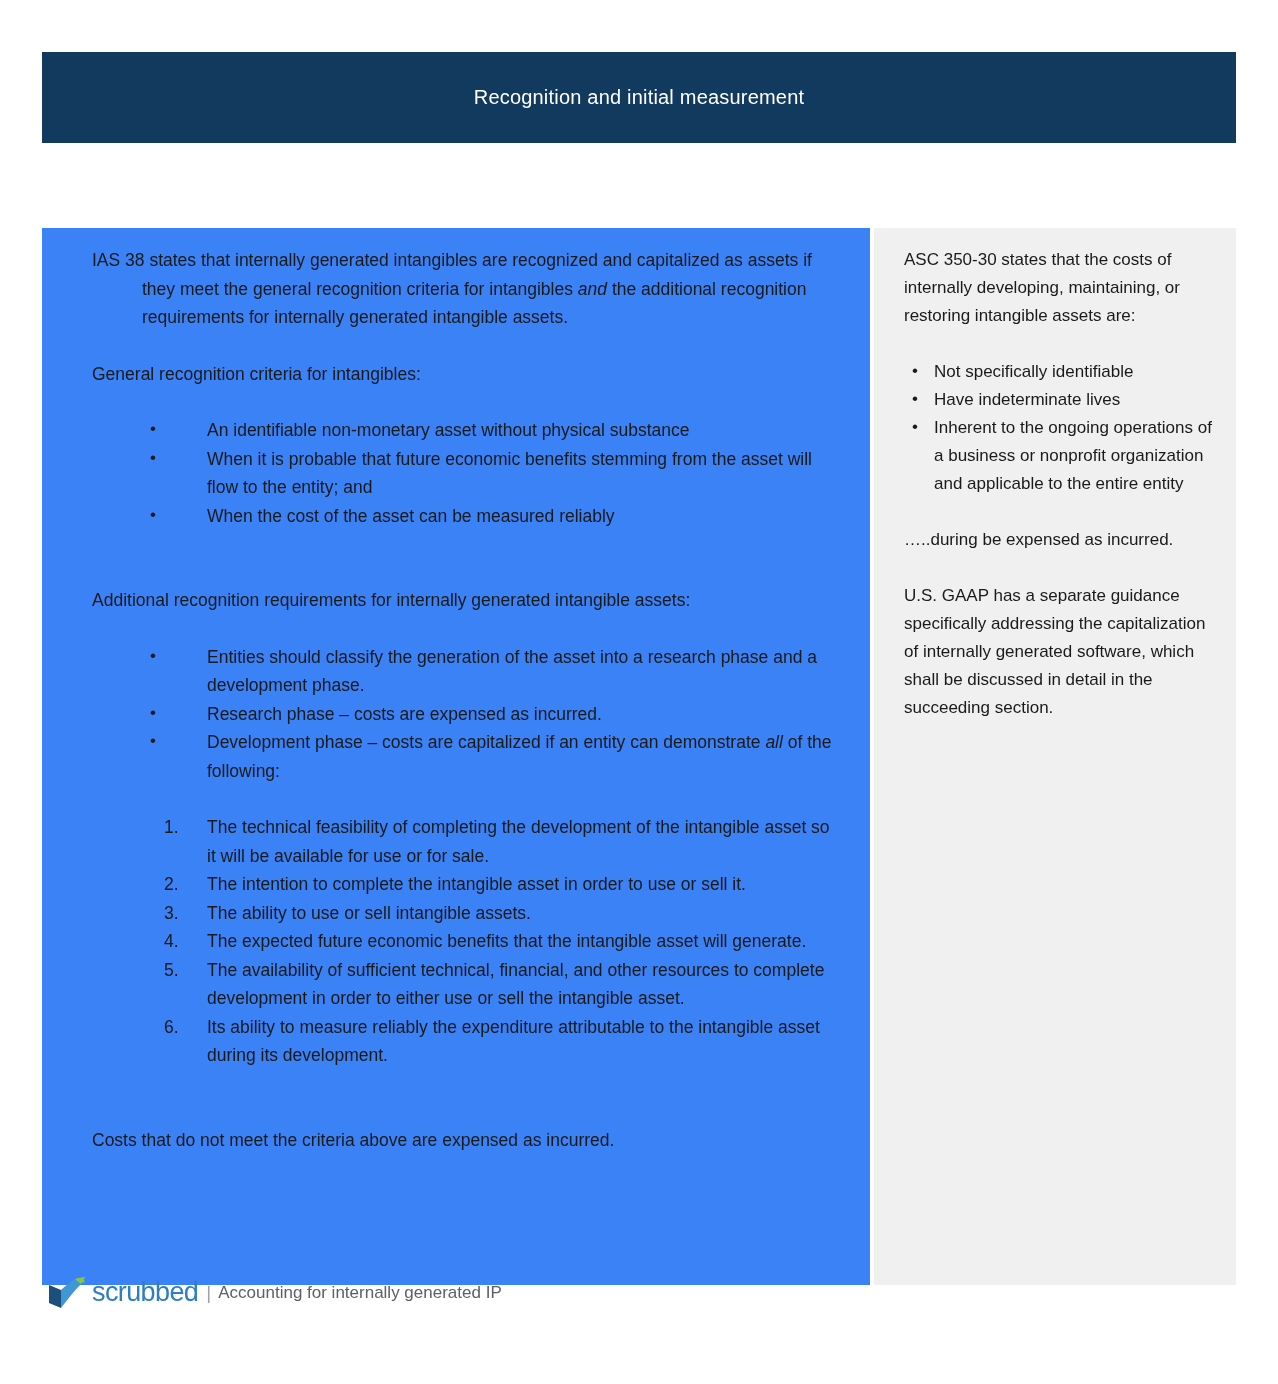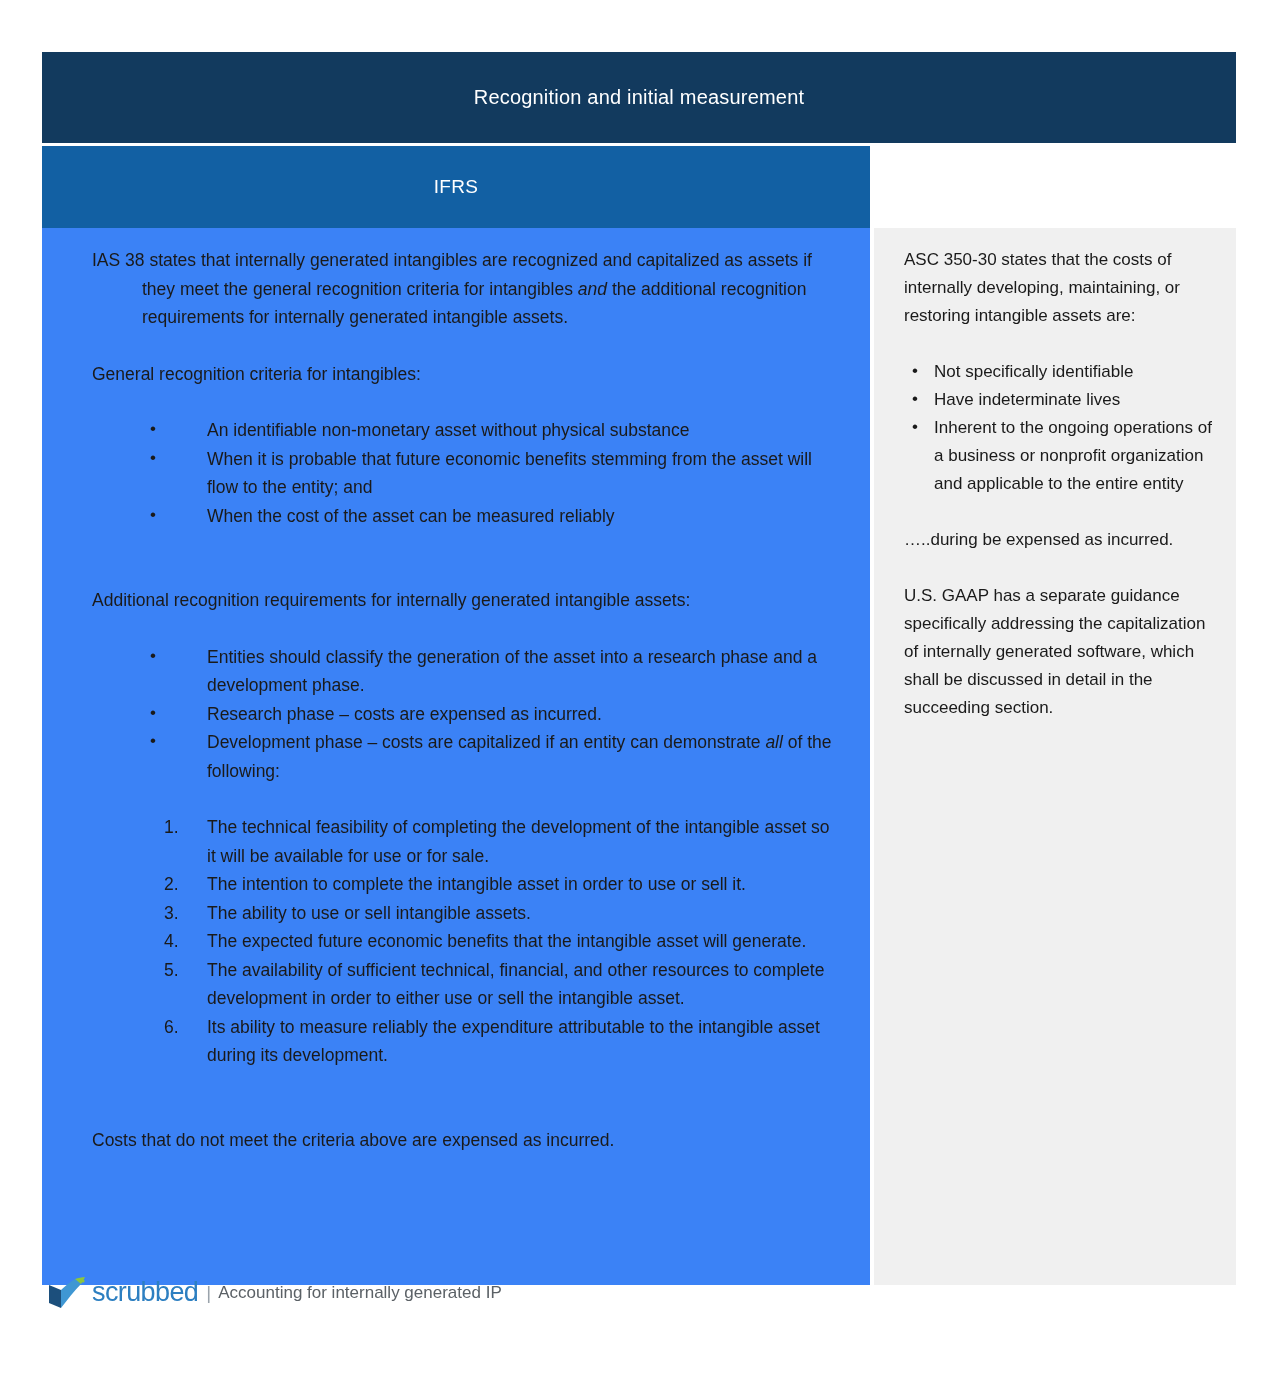--- a/index.html
+++ b/index.html
@@ -210,23 +210,20 @@
 
 <div class="page">
 
   <div class="table">
 
     <div class="title-bar">
       <span class="title-bar-text">Recognition and initial measurement</span>
     </div>
 
     <div class="col-head-row">
-      <div class="col-head ifrs">
-        <span class="col-head-text">IFRS</span>
-      </div>
     </div>
 
     <div class="body-row">
 
       <div class="body-col ifrs ifrs-text">
 
         <p class="p-hang"><span>IAS 38 states that internally generated intangibles are recognized and capitalized as assets if they meet the general recognition criteria for intangibles </span><em class="it">and</em><span> the additional recognition requirements for internally generated intangible assets.</span></p>
 
         <div class="spacer-md"></div>
 

